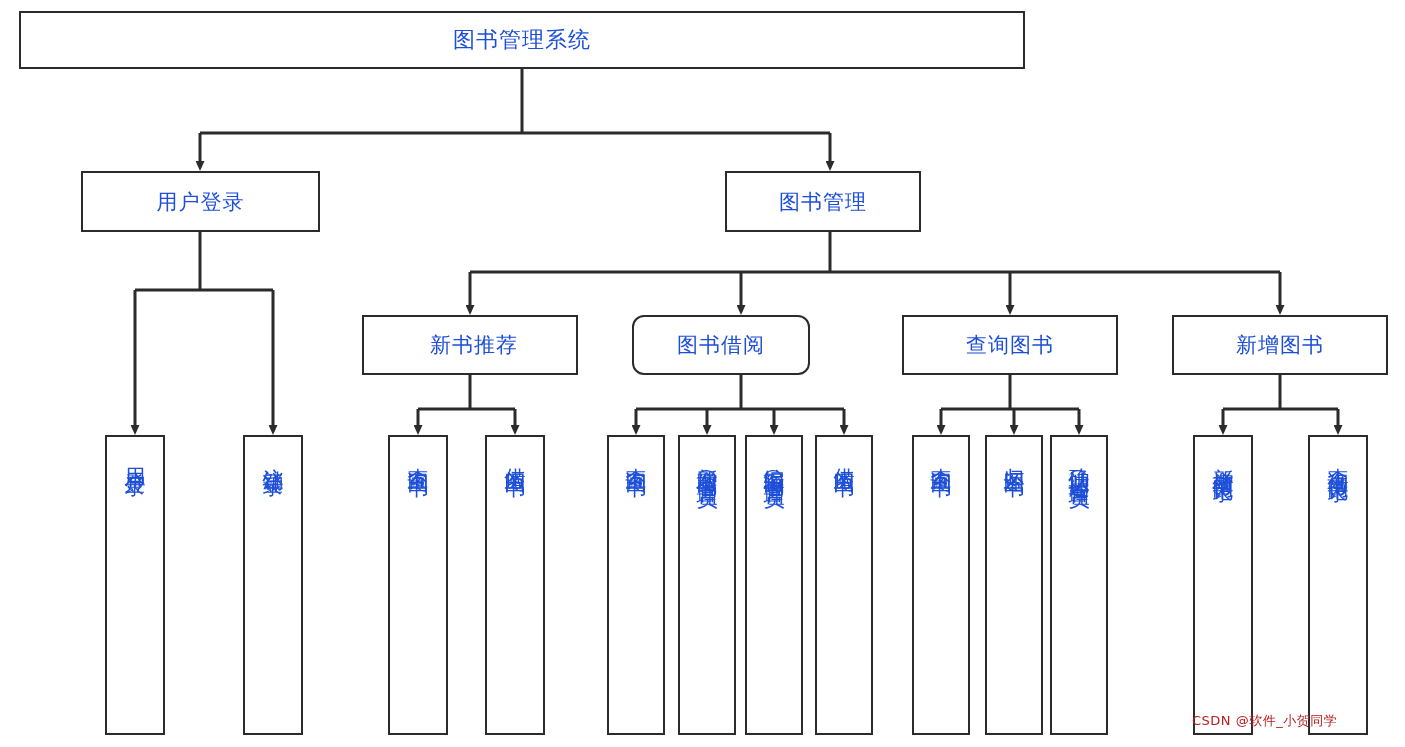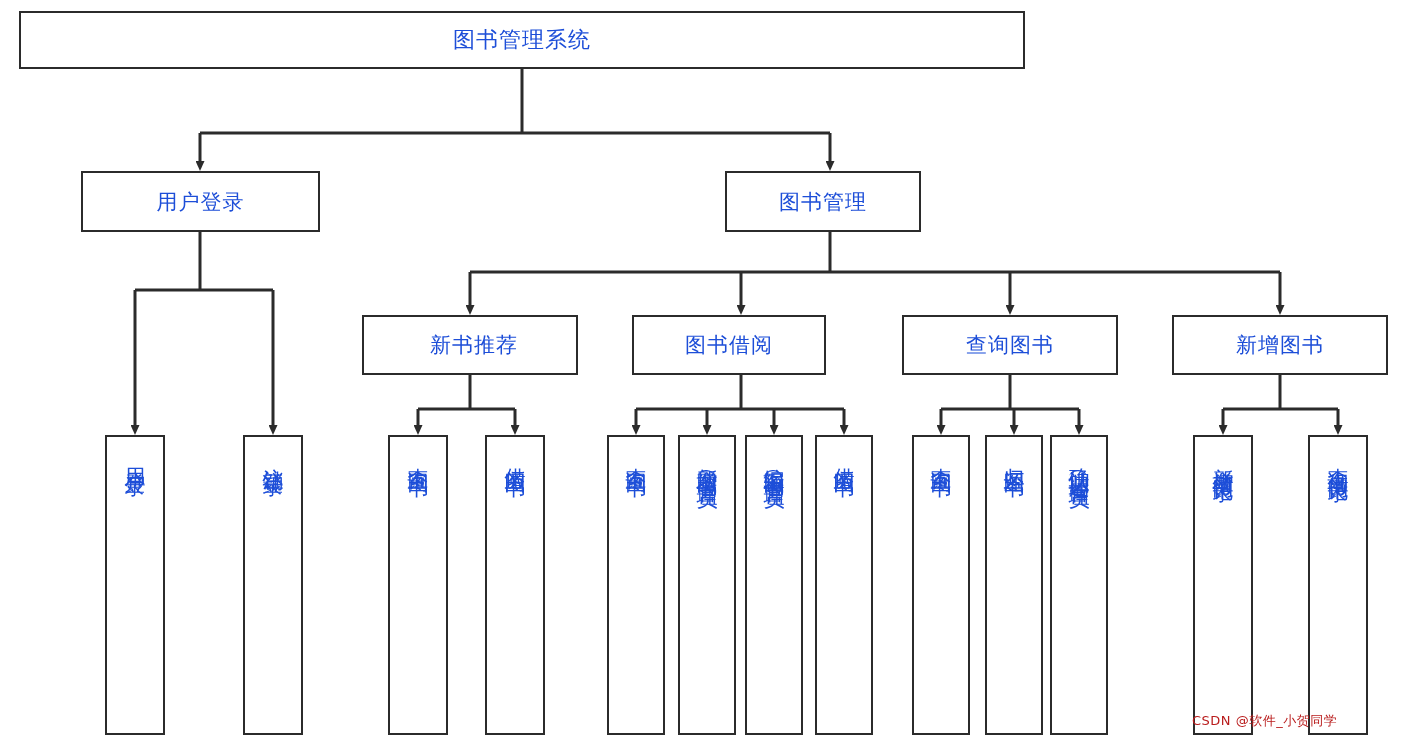--- a/index.html
+++ b/index.html
@@ -126,21 +126,21 @@
   <div class="node h" style="left: 81px; top: 171px; width: 239px; height: 61px;">
     <span>用户登录</span>
   </div>
   <div class="node h" style="left: 713px; top: 171px; width: 196px; height: 61px; margin-left: 12px;">
     <span>图书管理</span>
   </div>
 
   <div class="node h" style="left: 362px; top: 315px; width: 216px; height: 60px; padding-left: 8px;">
     <span>新书推荐</span>
   </div>
-  <div class="node h" style="left: 632px; top: 315px; width: 194px; height: 60px;">
+  <div class="node h" style="left: 632px; top: 315px; width: 178px; height: 60px; border-radius: 12px;">
     <span>图书借阅</span>
   </div>
   <div class="node h" style="left: 902px; top: 315px; width: 216px; height: 60px;">
     <span>查询图书</span>
   </div>
   <div class="node h" style="left: 1172px; top: 315px; width: 216px; height: 60px;">
     <span>新增图书</span>
   </div>
 
   <div class="node v" style="left: 105px; top: 435px; width: 60px; height: 300px;">

